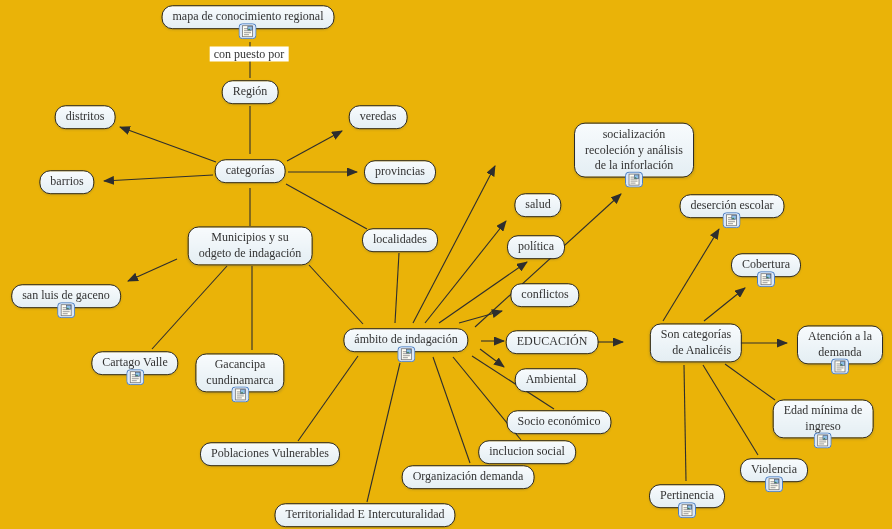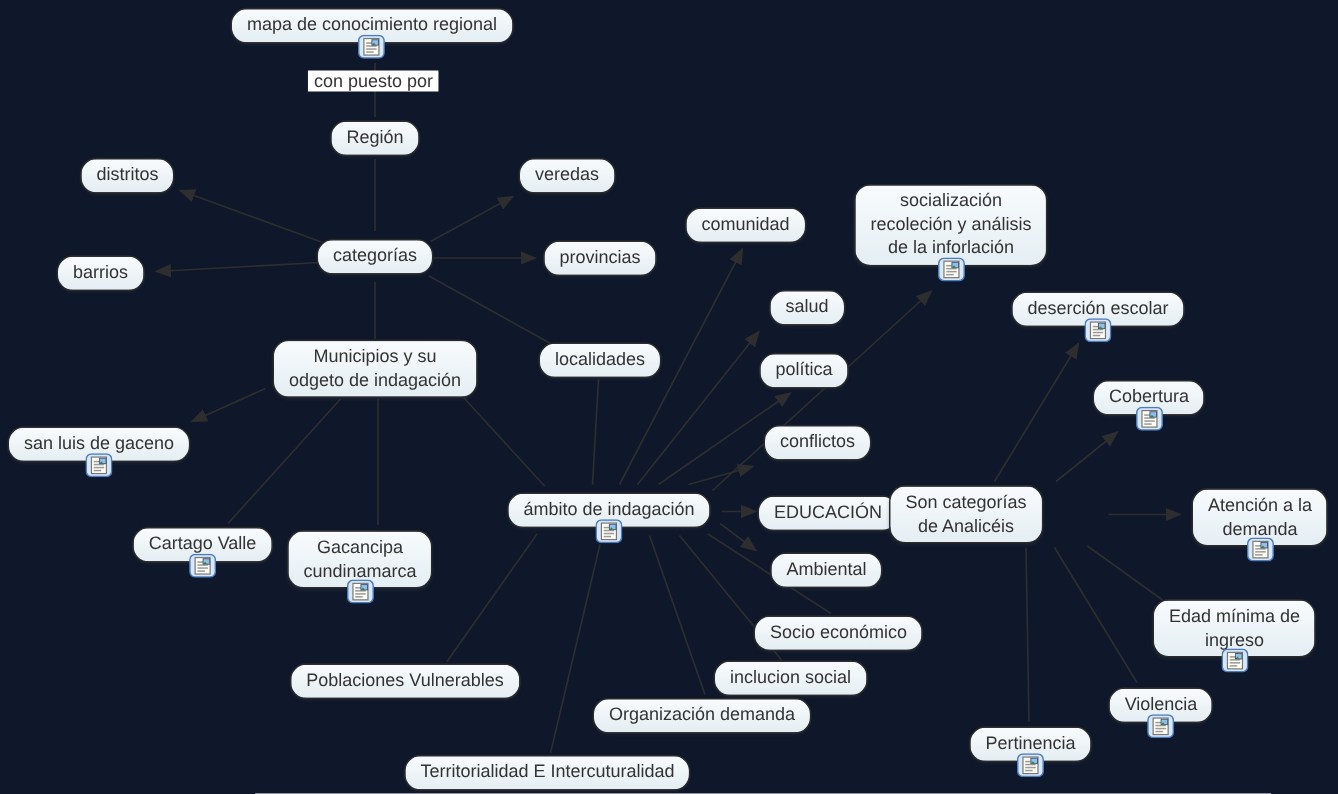--- a/index.html
+++ b/index.html
@@ -1,17 +1,17 @@
 <!DOCTYPE html>
 <html><head>
 <meta charset="utf-8">
 <style>
   html,body{margin:0;padding:0;background:#ffffff;}
-  #canvas{position:relative;width:892px;height:529px;background:#0f172a;overflow:hidden;
-          font-family:Liberation Sans, sans-serif;}
+  #canvas{position:relative;width:892px;height:529px;background:#eab308;overflow:hidden;
+          font-family:Liberation Serif, serif;}
   #edge-layer{position:absolute;left:0;top:0;width:892px;height:529px;}
   #node-layer{position:absolute;left:0;top:0;width:892px;height:529px;}
   .node{position:absolute;transform:translate(-50%,-50%);
         background:linear-gradient(180deg,#f8fbfd 0%,#e4eef3 100%);
         border:1px solid #2a2a2a;border-radius:11px;
         padding:3px 10px;font-size:12px;color:#333333;text-align:center;
         white-space:pre;line-height:1.3;box-shadow:0 1px 2px rgba(60,80,90,.18);}
   .linking{position:absolute;transform:translate(-50%,-50%);
         background:#ffffff;font-size:12px;color:#333333;padding:0 4px;white-space:pre;}
   .res-icon{position:absolute;left:50%;bottom:-11px;transform:translateX(-50%);
@@ -115,21 +115,20 @@
       <div class="node" style="left: 406px; top: 340px;"><span>ámbito de indagación</span><span class="res-icon"><svg width="18" height="16" viewBox="0 0 18 16" xmlns="http://www.w3.org/2000/svg">
             <rect x="0.5" y="0.5" width="17" height="15" rx="3.5" fill="#d9e7fa" stroke="#4a7dc0"></rect>
             <rect x="4" y="2.5" width="10" height="11" fill="#fffef4" stroke="#777" stroke-width="0.8"></rect>
             <rect x="5.5" y="5" width="7" height="1" fill="#9a9a9a"></rect>
             <rect x="5.5" y="7" width="7" height="1" fill="#9a9a9a"></rect>
             <rect x="5.5" y="9" width="7" height="1" fill="#9a9a9a"></rect>
             <rect x="5.5" y="11" width="5" height="1" fill="#9a9a9a"></rect>
             <rect x="9.3" y="3.3" width="4.4" height="3.6" fill="#8fc0e8" stroke="#445577" stroke-width="0.6"></rect>
             <path d="M9.3 6.9 l1.4-1.6 1.2 1.6 Z" fill="#3f7f46"></path>
           </svg></span></div>
-      <div class="node" style="left: 497px; top: 150px;"><span>comunidad</span></div>
       <div class="node" style="left: 510px; top: 205px; margin-left: 28px;"><span>salud</span></div>
       <div class="node" style="left: 536px; top: 247px;"><span>política</span></div>
       <div class="node" style="left: 545px; top: 295px;"><span>conflictos</span></div>
       <div class="node" style="left: 552px; top: 342px;"><span>EDUCACIÓN</span></div>
       <div class="node" style="left: 551px; top: 380px;"><span>Ambiental</span></div>
       <div class="node" style="left: 559px; top: 422px;"><span>Socio económico</span></div>
       <div class="node" style="left: 527px; top: 452px;"><span>inclucion social</span></div>
       <div class="node" style="left: 468px; top: 477px;"><span>Organización demanda</span></div>
       <div class="node" style="left: 365px; top: 515px;"><span>Territorialidad E Intercuturalidad</span></div>
       <div class="node" style="left: 634px; top: 150px;"><span>socialización
@@ -157,21 +156,21 @@
       <div class="node" style="left: 766px; top: 265px;"><span>Cobertura</span><span class="res-icon"><svg width="18" height="16" viewBox="0 0 18 16" xmlns="http://www.w3.org/2000/svg">
             <rect x="0.5" y="0.5" width="17" height="15" rx="3.5" fill="#d9e7fa" stroke="#4a7dc0"></rect>
             <rect x="4" y="2.5" width="10" height="11" fill="#fffef4" stroke="#777" stroke-width="0.8"></rect>
             <rect x="5.5" y="5" width="7" height="1" fill="#9a9a9a"></rect>
             <rect x="5.5" y="7" width="7" height="1" fill="#9a9a9a"></rect>
             <rect x="5.5" y="9" width="7" height="1" fill="#9a9a9a"></rect>
             <rect x="5.5" y="11" width="5" height="1" fill="#9a9a9a"></rect>
             <rect x="9.3" y="3.3" width="4.4" height="3.6" fill="#8fc0e8" stroke="#445577" stroke-width="0.6"></rect>
             <path d="M9.3 6.9 l1.4-1.6 1.2 1.6 Z" fill="#3f7f46"></path>
           </svg></span></div>
-      <div class="node" style="left: 644px; top: 343px;"><span>Son categorías
+      <div class="node" style="left: 696px; top: 343px; text-align: right;"><span>Son categorías
 de Analicéis</span></div>
       <div class="node" style="left: 840px; top: 345px;"><span>Atención a la
 demanda</span><span class="res-icon"><svg width="18" height="16" viewBox="0 0 18 16" xmlns="http://www.w3.org/2000/svg">
             <rect x="0.5" y="0.5" width="17" height="15" rx="3.5" fill="#d9e7fa" stroke="#4a7dc0"></rect>
             <rect x="4" y="2.5" width="10" height="11" fill="#fffef4" stroke="#777" stroke-width="0.8"></rect>
             <rect x="5.5" y="5" width="7" height="1" fill="#9a9a9a"></rect>
             <rect x="5.5" y="7" width="7" height="1" fill="#9a9a9a"></rect>
             <rect x="5.5" y="9" width="7" height="1" fill="#9a9a9a"></rect>
             <rect x="5.5" y="11" width="5" height="1" fill="#9a9a9a"></rect>
             <rect x="9.3" y="3.3" width="4.4" height="3.6" fill="#8fc0e8" stroke="#445577" stroke-width="0.6"></rect>

